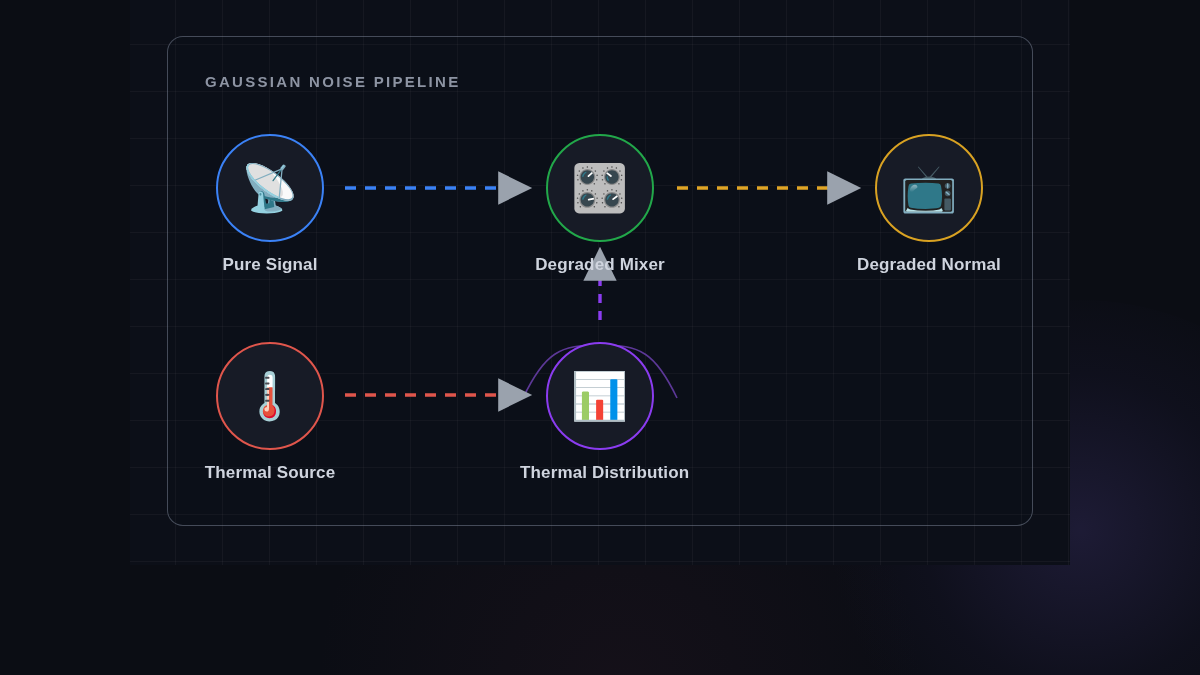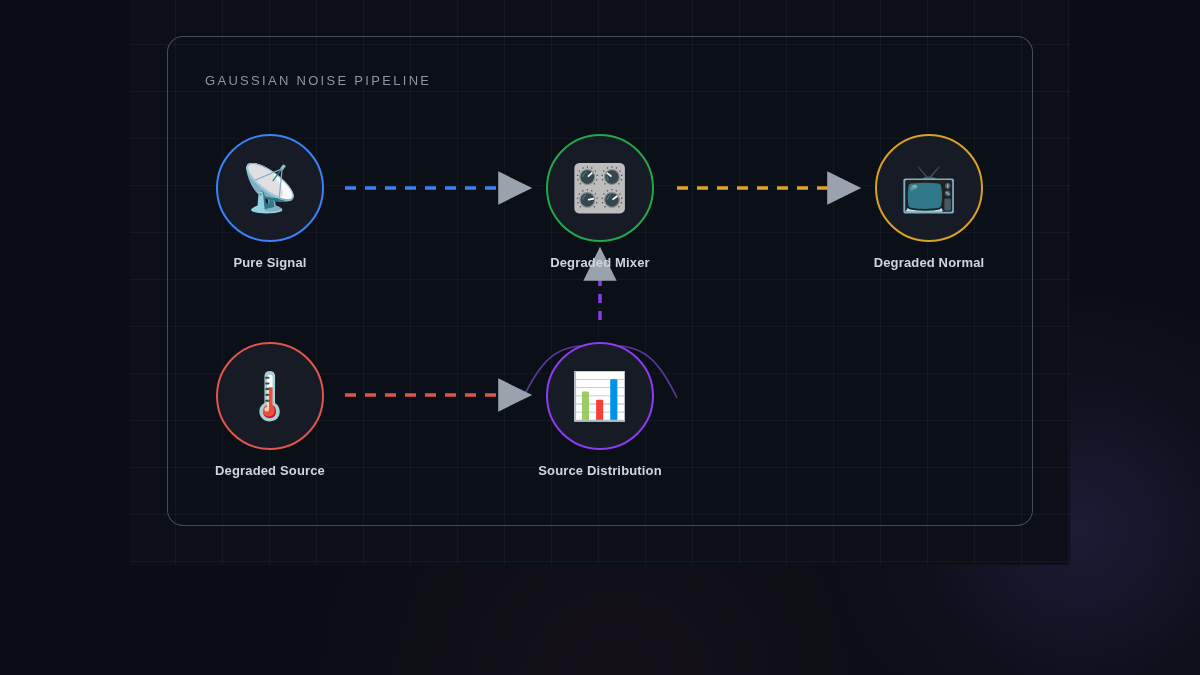--- a/index.html
+++ b/index.html
@@ -45,40 +45,40 @@
   
   #panel {
     position:absolute;
     left:167px; top:36px; width:866px; height:490px;
     border:1.5px solid rgba(150,160,180,0.42);
     border-radius:16px;
     background:rgba(12,15,24,0.12);
   }
   #panel-title {
     position:absolute; left:37px; top:36px;
-    font-size:13px; font-weight:400;
+    font-size:15px; font-weight:700;
     letter-spacing:2.3px;
     color:#8d94a3;
   }
 
   
   .node { position:absolute; width:160px; text-align:center; }
   .node-circle {
     width:108px; height:108px;
     margin:0 auto;
     border-radius:50%;
     background:#171b26;
     border:2px solid #3b82f6;
     display:flex; align-items:center; justify-content:center;
     font-size:46px; line-height:1;
     position:relative;
   }
   .node-label {
     margin-top:13px;
-    font-size:13px; font-weight:700;
+    font-size:17px; font-weight:700;
     color:#cfd4de;
     letter-spacing:0.15px;
     white-space:nowrap;
   }
   #node-pure-signal     { left:190px; top:134px; }
   #node-additive-mixer  { left:520px; top:134px; }
   #node-degraded-output { left:849px; top:134px; }
   #node-thermal-source  { left:190px; top:342px; }
   #node-normal-dist     { left:520px; top:342px; }
 
@@ -146,28 +146,28 @@
     <div class="node-circle" style="border-color: rgb(217, 162, 34);">
       <span>📺</span>
     </div>
     <div class="node-label">Degraded Normal</div>
   </div>
 
   <div class="node" id="node-thermal-source">
     <div class="node-circle" style="border-color: rgb(224, 86, 76);">
       <span>🌡️</span>
     </div>
-    <div class="node-label">Degraded Source</div>
+    <div class="node-label">Thermal Source</div>
   </div>
 
   <div class="node" id="node-normal-dist">
     <div class="node-circle" style="border-color: rgb(139, 60, 240);">
       <span>📊</span>
     </div>
-    <div class="node-label">Source Distribution</div>
+    <div class="node-label">Thermal Distribution</div>
   </div>
 
   <div id="footer">
     
     
     
   </div>
 
 </div>
 

